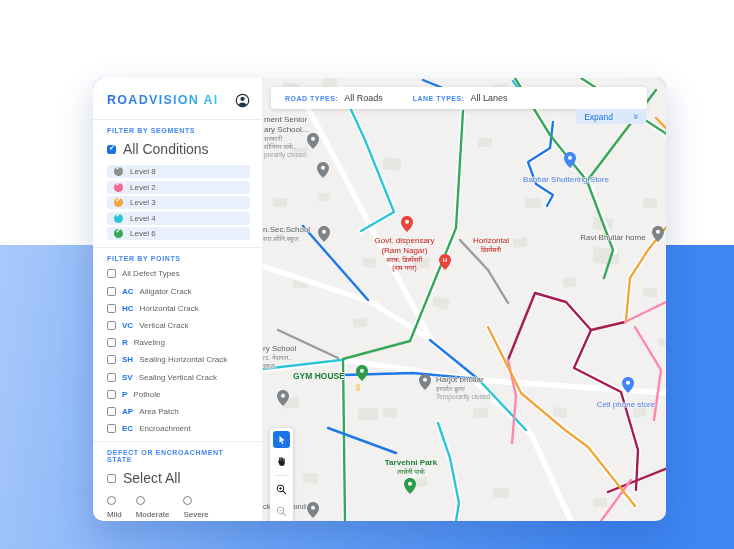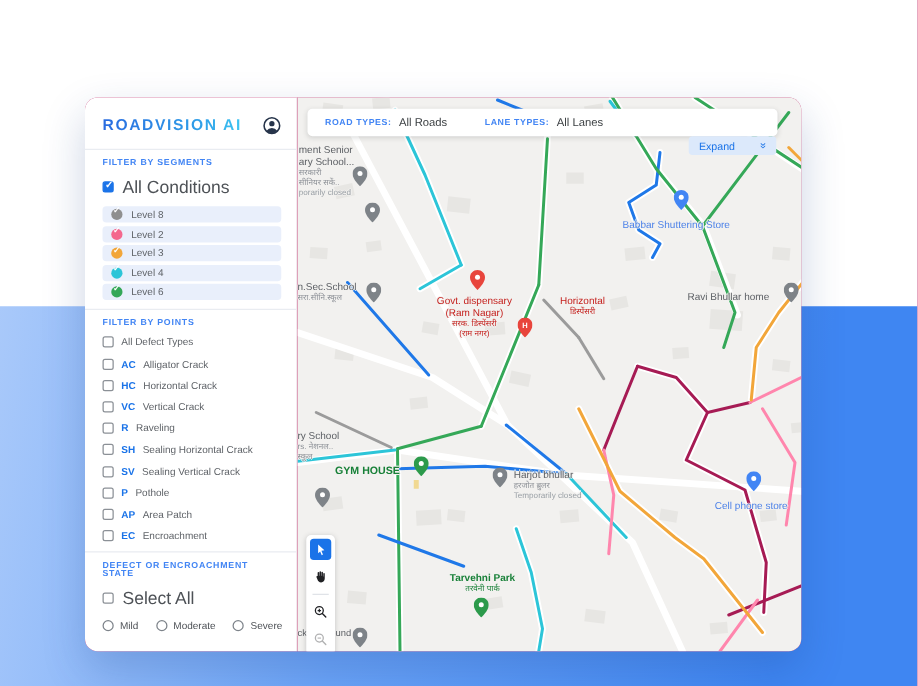--- a/index.html
+++ b/index.html
@@ -3,22 +3,22 @@
 <meta charset="utf-8">
 <style>
   * { margin:0; padding:0; box-sizing:border-box; }
   html,body { width:734px; height:549px; overflow:hidden; }
   body { font-family:"Liberation Sans", sans-serif; background:#fdfdfd; }
   .stage { position:relative; width:734px; height:549px; overflow:hidden; background:#ffffff; }
   .bg-blue { position:absolute; left:0; top:245px; width:734px; height:304px;
              background:linear-gradient(100deg,#a9c9fa 0%,#6ba4f8 40%,#3f86f2 85%); }
 
   
-  .card { position:absolute; left:68px; top:78px; width:573px; height:443px;
-          background:#be185d; border-radius:10px; box-shadow:0 14px 34px rgba(25,60,130,.22); }
+  .card { position:absolute; left:93px; top:78px; width:573px; height:443px;
+          background:#3b82f6; border-radius:10px; box-shadow:0 14px 34px rgba(25,60,130,.22); }
 
   
   .sidebar { position:absolute; left:0; top:0; width:170px; height:443px; background:#fff;
              border-radius:10px 0 0 10px; border-right:1px solid #eef0f3; padding:10px 12px 0 14px; overflow:hidden; }
   .logo-row { display:flex; align-items:center; justify-content:space-between; height:24px; }
   .logo { font-size:12.5px; font-weight:800; letter-spacing:1.3px;
           background:linear-gradient(90deg,#2a6ce0 0%,#2f9fe8 70%,#3ec6f2 100%);
           -webkit-background-clip:text; background-clip:text; color:transparent; }
   .hr { border:none; border-top:1px solid #e9ecf1; margin:7px -12px 7px -14px; }
   .sec-title { font-size:7px; font-weight:700; color:#4285f4; letter-spacing:.09em; margin:4px 0 7px; }
@@ -29,21 +29,21 @@
   .chk-label { font-size:14px; color:#4d5156; }
   .lvl-row { display:flex; align-items:center; gap:7px; background:#e9effb; border-radius:3px;
              height:13px; padding:0 7px; margin-bottom:2.6px; }
   .lvl-ico { width:9px; height:9px; border-radius:50%; position:relative; flex:0 0 auto; }
   .lvl-ico::after { content:"✓"; position:absolute; left:1.4px; top:-2.6px; color:#fff; font-size:7px; font-weight:700; }
   .lvl-label { font-size:8px; color:#5f6368; }
   .pt-row { display:flex; align-items:center; gap:6px; margin-bottom:8.2px; }
   .pt-abbr { font-size:8px; font-weight:700; color:#1a73e8; }
   .pt-label { font-size:8px; color:#5f6368; }
   .radio-row { display:flex; align-items:center; gap:14px; margin-top:10px; }
-  .radio-item { display:flex; align-items:flex-start; gap:5px; }
+  .radio-item { display:flex; align-items:flex-start; gap:5px;flex-direction:column; }
   .radio { width:9px; height:9px; border:1.3px solid #7d838a; border-radius:50%; background:#fff; }
   .radio-label { font-size:8px; color:#4d5156; }
 
   
   .map { position:absolute; left:170px; top:0; width:403px; height:443px; overflow:hidden;
          border-radius:0 10px 10px 0; background:#f2f1ef; }
   .map svg.base { position:absolute; left:0; top:0; }
 
   .map-toolbar { position:absolute; left:8px; top:9px; width:376px; height:22px; background:#fff;
                  border-radius:4px; box-shadow:0 1px 4px rgba(60,64,67,.18); display:flex; align-items:center;
@@ -362,21 +362,21 @@
         <div class="ml-sub">सरक. डिस्पेंसरी</div>
         <div class="ml-sub">(राम नगर)</div>
       </div>
       <div class="map-label red ctr" style="left:192px;top:158px;width:72px;">
         <div class="ml-main">Horizontal</div>
         <div class="ml-sub">डिस्पेंसरी</div>
       </div>
       <div class="map-label blue ctr" style="left:248px;top:97px;width:110px;">
         <div class="ml-main">Babbar Shuttering Store</div>
       </div>
-      <div class="map-label" style="left:312px;top:155px;width:76px;">
+      <div class="map-label" style="left:312px;top:155px;width:76px;text-align:center;">
         <div class="ml-main">Ravi Bhullar home</div>
       </div>
       <div class="map-label green" style="left:30px;top:293px;">
         <div class="ml-main" style="font-size:8.5px;">GYM HOUSE</div>
       </div>
       <div class="map-label" style="left:0px;top:266px;width:50px;">
         <div class="ml-main">ry School</div>
         <div class="ml-sub">rs. नेशनल..</div>
         <div class="ml-sub">स्कूल</div>
       </div>

